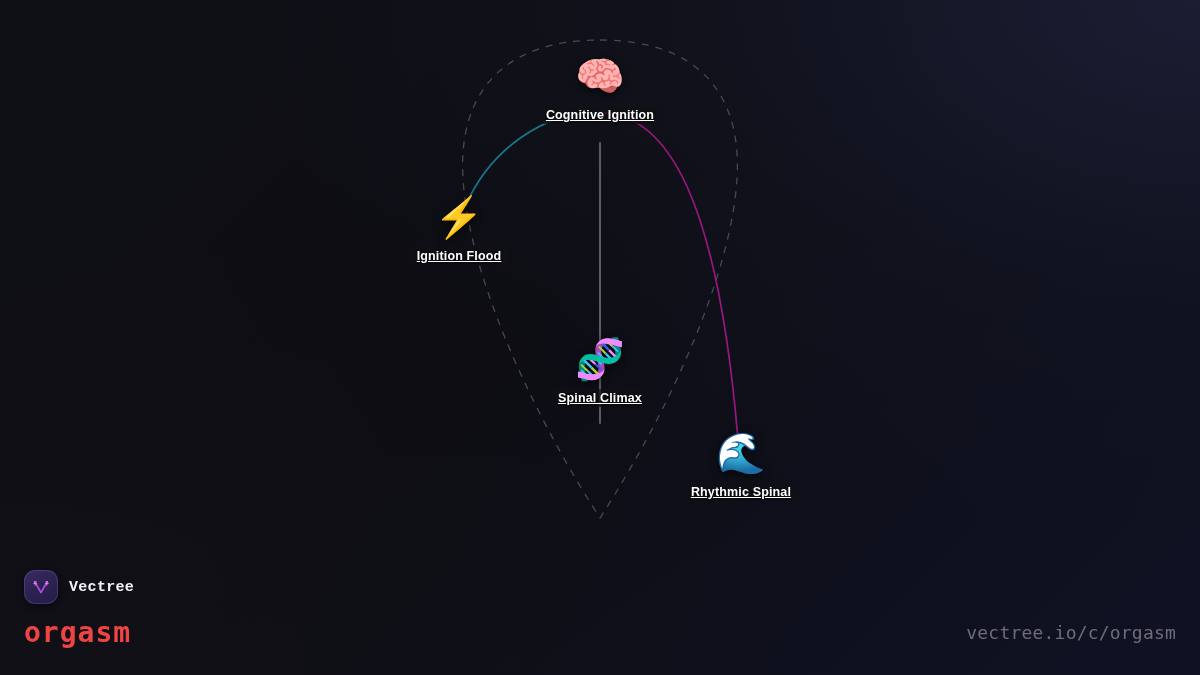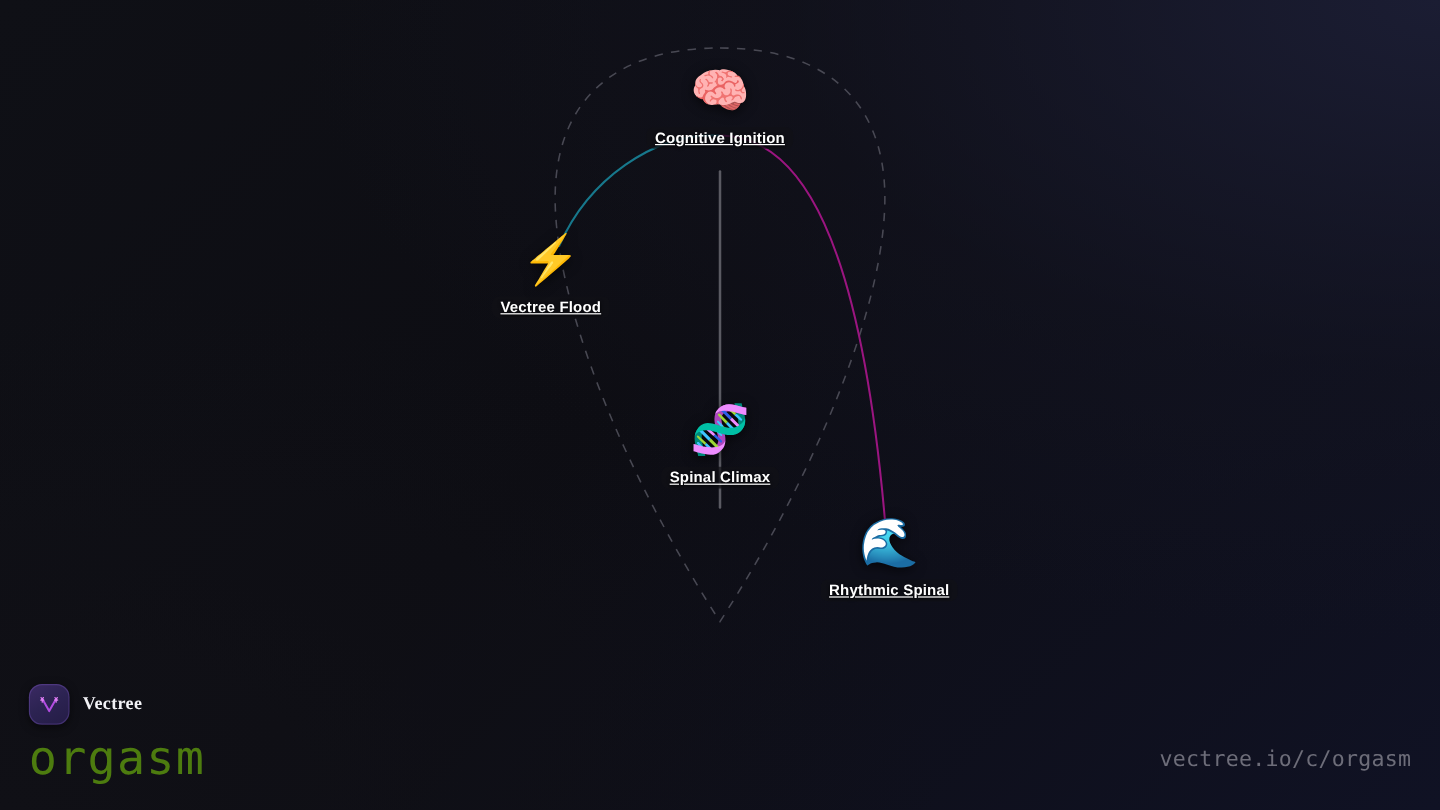--- a/index.html
+++ b/index.html
@@ -68,31 +68,31 @@
   }
   .brand-mark {
     width:34px; height:34px;
     border-radius:11px;
     background: linear-gradient(150deg, #3b2a63 0%, #2c2352 48%, #241c45 100%);
     box-shadow: inset 0 0 0 1px rgba(168,120,255,.22), 0 2px 7px rgba(0,0,0,.55);
     display:flex; align-items:center; justify-content:center;
     flex:0 0 auto;
   }
   .brand-name {
-    font-family:Liberation Serif, serif;
+    font-family:Liberation Mono, monospace;
     font-size:15px;
     font-weight:bold;
     color:#f2f2f6;
     letter-spacing:.3px;
   }
   .page-title {
     font-family:"DejaVu Sans Mono", monospace;
-    font-size:39px;
-    font-weight:normal;
-    color:#4d7c0f;
+    font-size:28px;
+    font-weight:bold;
+    color:#ef4444;
     letter-spacing:1px;
     line-height:40px;
   }
   #footer-url {
     position:absolute;
     right:24px;
     bottom:32px;
     font-family:"DejaVu Sans Mono", monospace;
     font-size:18px;
     color:#6d6d79;
@@ -118,21 +118,21 @@
   <path d="M 600 113 C 668 113, 718 200, 738 440" fill="none" stroke="#9b1580" stroke-width="1.7" stroke-linecap="round"></path>
 </svg>
 
 <div class="node" id="node-0" style="left:600px; top:89px;">
   <span class="node-emoji">🧠</span>
   <span class="node-label">Cognitive Ignition</span>
 </div>
 
 <div class="node" id="node-1" style="left:459px; top:230px;">
   <span class="node-emoji">⚡</span>
-  <span class="node-label">Vectree Flood</span>
+  <span class="node-label">Ignition Flood</span>
 </div>
 
 <div class="node" id="node-2" style="left:600px; top:372px;">
   <span class="node-emoji">🧬</span>
   <span class="node-label">Spinal Climax</span>
 </div>
 
 <div class="node" id="node-3" style="left:741px; top:466px;">
   <span class="node-emoji">🌊</span>
   <span class="node-label">Rhythmic Spinal</span>

